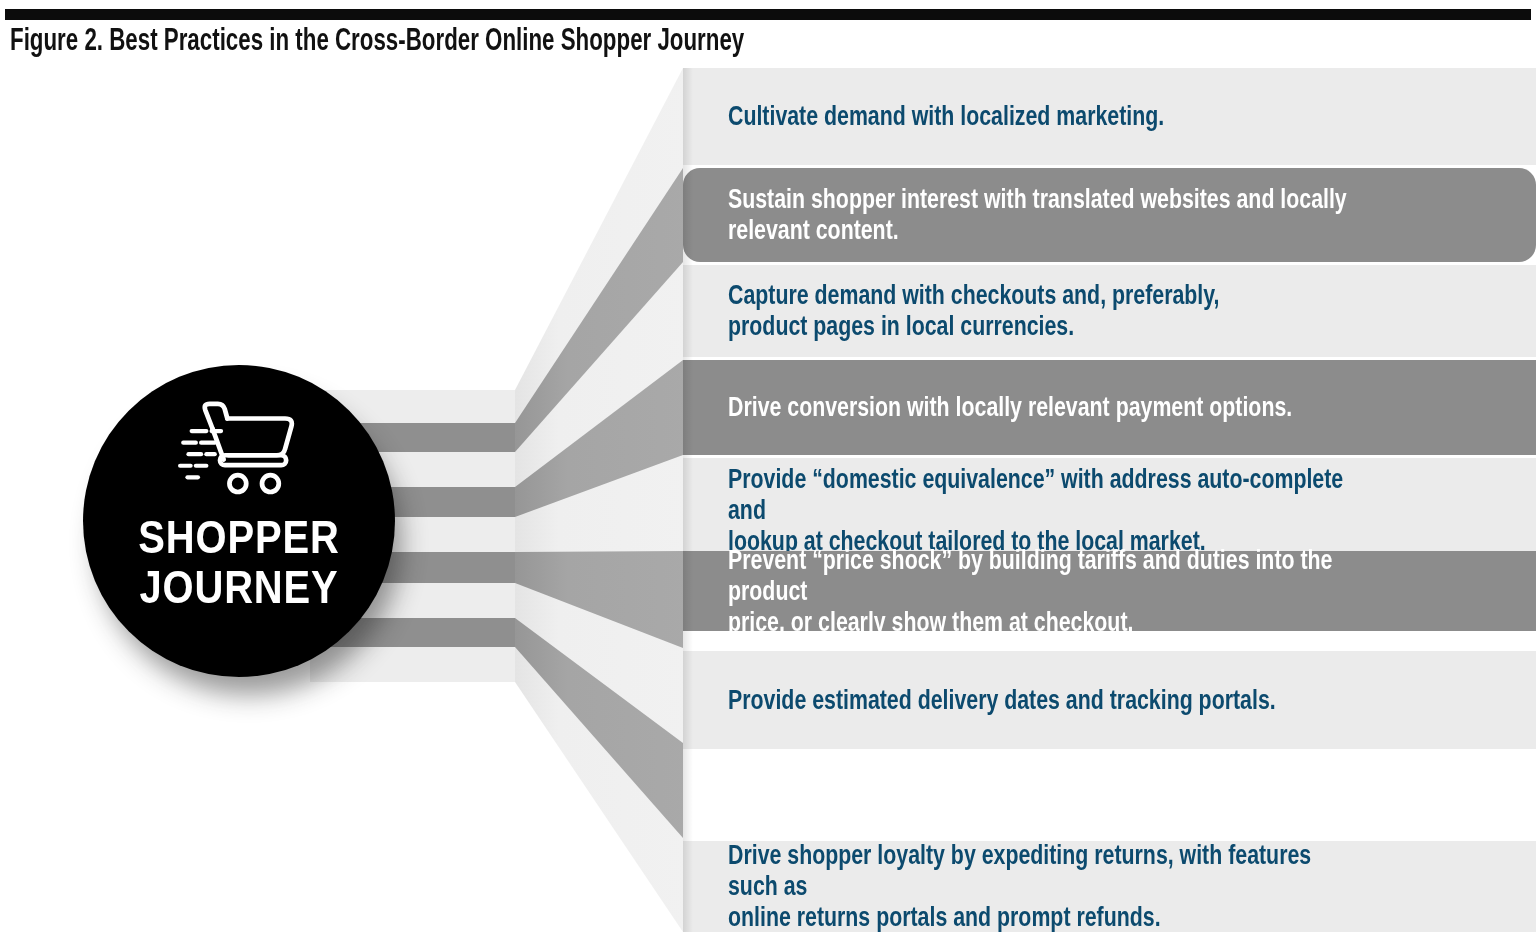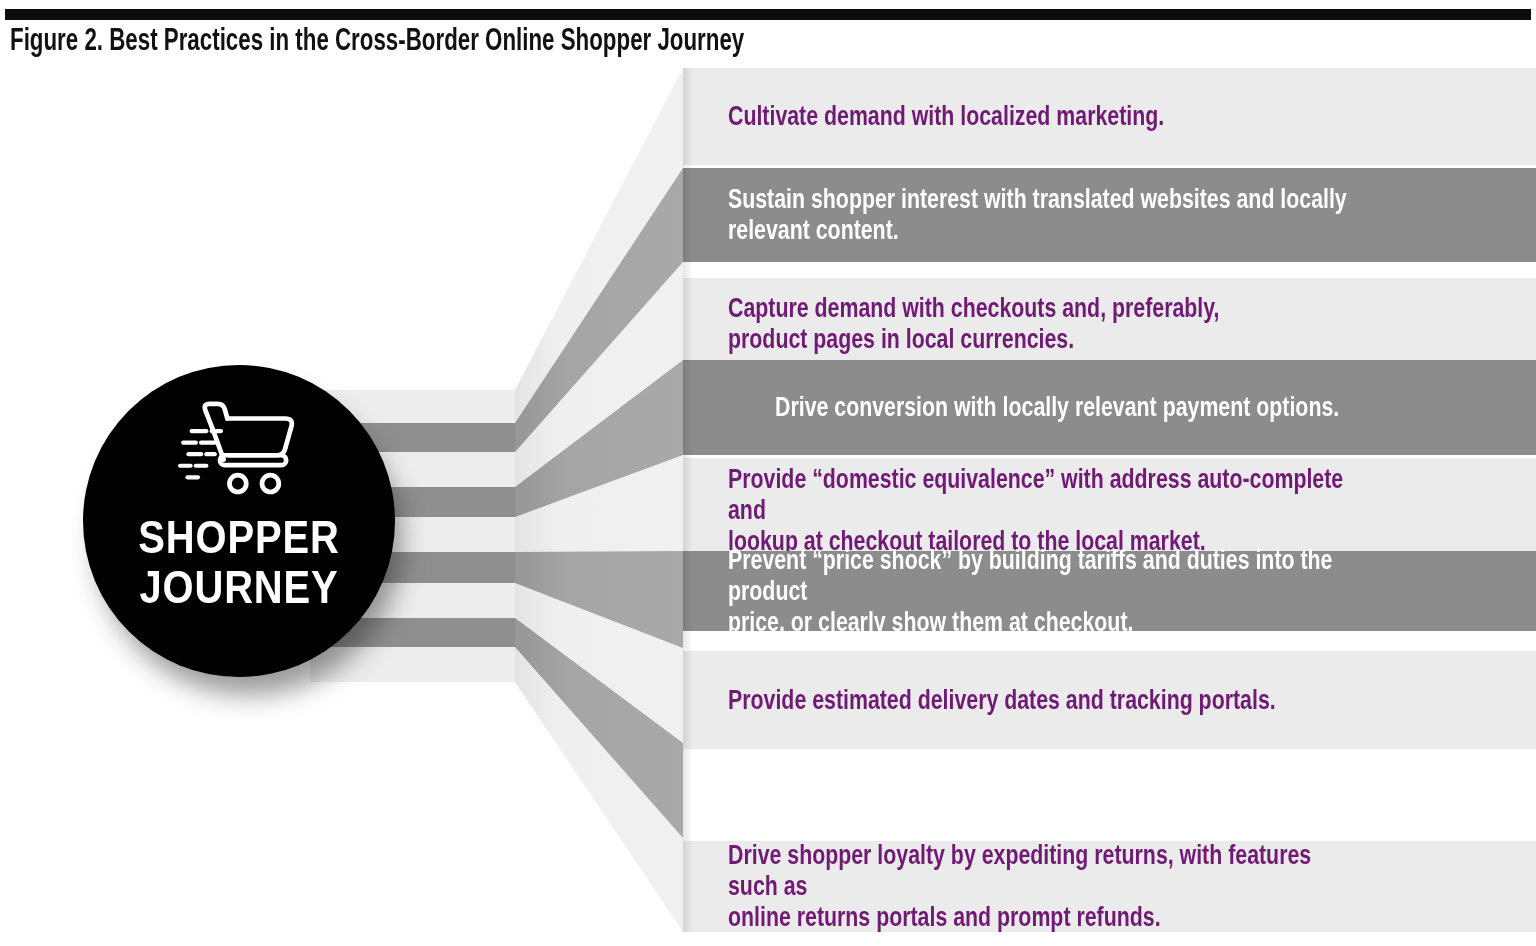--- a/index.html
+++ b/index.html
@@ -16,21 +16,21 @@
   .fan{position:absolute;left:0;top:0;width:1536px;height:946px;}
   .col-shade{
     position:absolute;left:683px;top:68px;width:10px;height:864px;z-index:4;
     background:linear-gradient(to right,rgba(0,0,0,0.10),rgba(0,0,0,0));
     pointer-events:none;
   }
   .step{
     position:absolute;left:683px;width:853px;display:flex;align-items:center;
     padding-left:45px;box-sizing:border-box;z-index:3;
   }
-  .step.light{background:#ebebeb;color:#701a75;}
+  .step.light{background:#ebebeb;color:#0c4a6e;}
   .step.dark{background:#8c8c8c;color:#ffffff;}
   .step-text{
     font-size:27px;font-weight:bold;line-height:31px;white-space:pre-line;
     transform:scaleX(0.79);transform-origin:left center;letter-spacing:0px;
   }
   .hub{
     position:absolute;left:83px;top:365px;width:312px;height:312px;border-radius:50%;
     background:#000000;z-index:5;
     box-shadow:10px 22px 26px -4px rgba(30,30,30,0.45);
   }
@@ -79,29 +79,29 @@
 
     <rect x="310" y="618" width="205" height="29" fill="#8f8f8f"></rect>
     <polygon points="515,618 683,743 683,838 515,647" fill="url(#ddiag)"></polygon>
   </svg>
 
   <div class="col-shade"></div>
 
   <div class="step light" style="top:68px;height:97px;">
       <div class="step-text">Cultivate demand with localized marketing.</div>
     </div>
-  <div class="step dark" style="top:168px;height:94px;">
+  <div class="step dark" style="top:168px;height:94px;border-radius:17px;">
       <div class="step-text">Sustain shopper interest with translated websites and locally
 relevant content.</div>
     </div>
-  <div class="step light" style="top:265px;height:92px;margin-top:13px;">
+  <div class="step light" style="top:265px;height:92px;">
       <div class="step-text">Capture demand with checkouts and, preferably,
 product pages in local currencies.</div>
     </div>
-  <div class="step dark" style="top:360px;height:95px;justify-content:center;">
+  <div class="step dark" style="top:360px;height:95px;">
       <div class="step-text">Drive conversion with locally relevant payment options.</div>
     </div>
   <div class="step light" style="top:458px;height:104px;">
       <div class="step-text">Provide “domestic equivalence” with address auto-complete and
 lookup at checkout tailored to the local market.</div>
     </div>
   <div class="step dark" style="top:551px;height:80px;">
       <div class="step-text">Prevent “price shock” by building tariffs and duties into the product
 price, or clearly show them at checkout.</div>
     </div>

